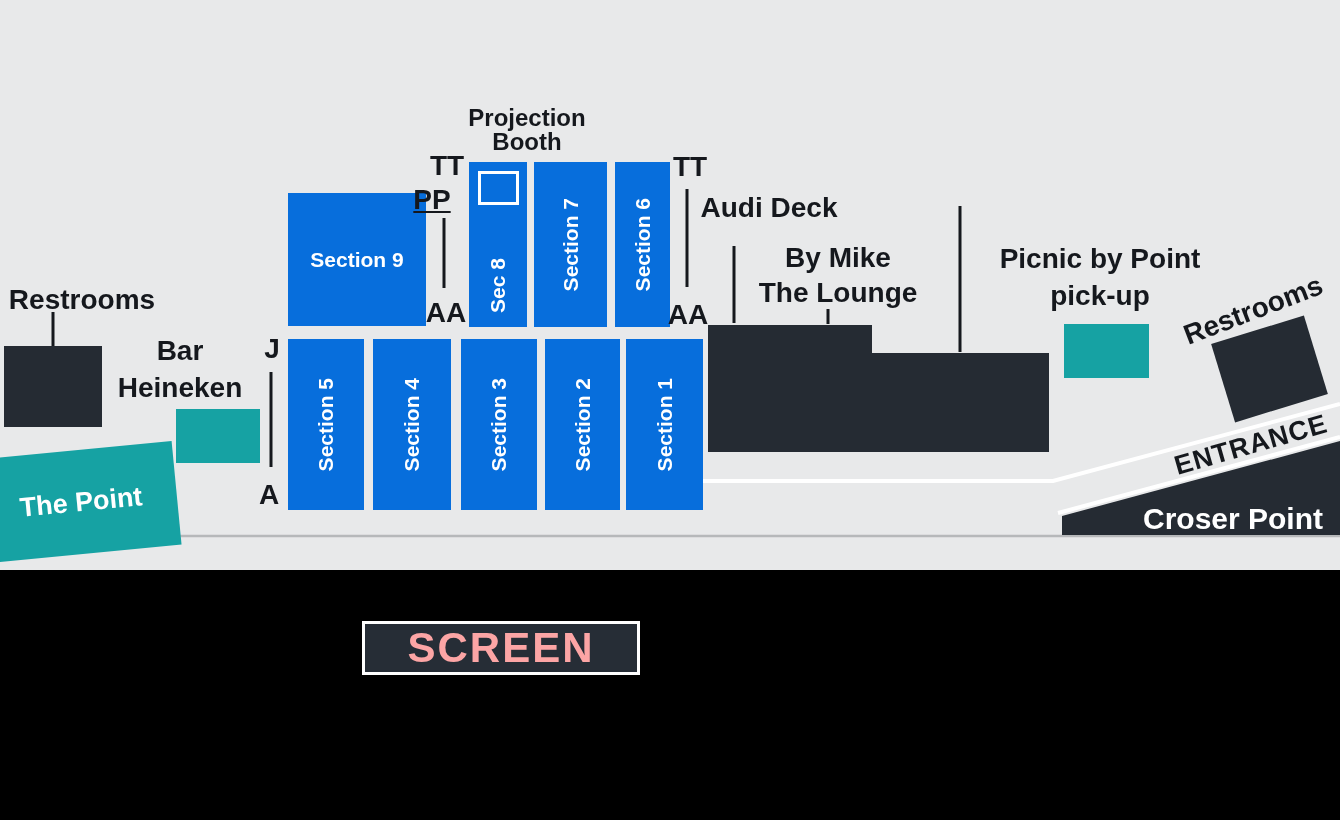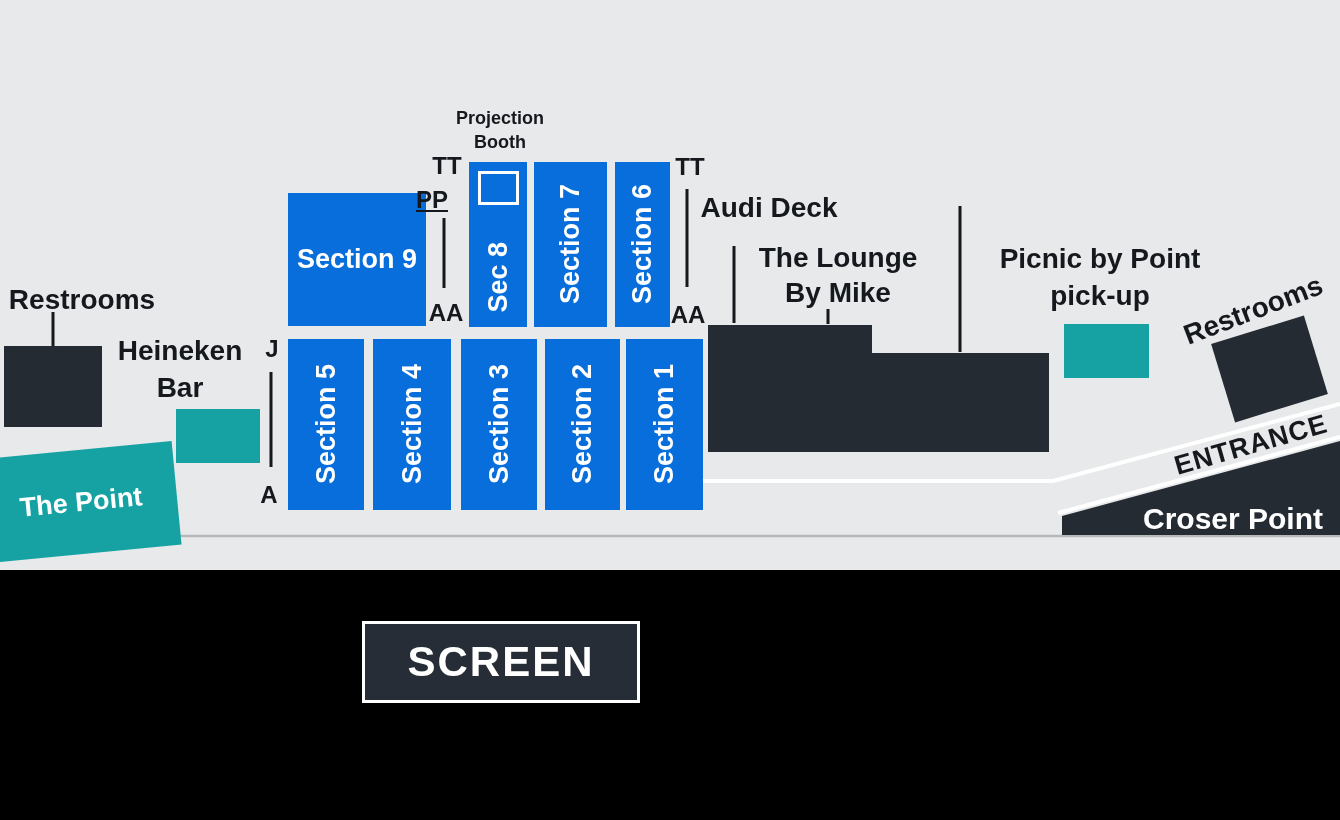--- a/index.html
+++ b/index.html
@@ -8,54 +8,54 @@
     background:var(--bg,#e8e9ea);
     font-family:"Liberation Sans", sans-serif;font-weight:700;
   }
   #canvas *{box-sizing:border-box;}
   .layer{position:absolute;left:0;top:0;width:1340px;height:820px;}
   .blk{position:absolute;background:var(--dark,#252b33);}
   .teal{position:absolute;background:var(--teal,#16a2a3);}
   .sec{
     position:absolute;background:var(--blue,#076edc);color:#fff;
     display:flex;align-items:center;justify-content:center;
-    font-size:27px;font-weight:700;
+    font-size:21px;font-weight:700;
   }
   .vtext{writing-mode:vertical-rl;transform:rotate(180deg);white-space:nowrap;}
   .sec8{align-items:flex-end;}
   .sec8 .vtext{margin-bottom:14px;}
   .booth-square{position:absolute;left:9px;top:9px;width:41px;height:34px;border:3px solid #fff;}
   .lbl{
     position:absolute;color:var(--label,#15181d);text-align:center;white-space:nowrap;
     transform:translate(-50%,-50%);font-size:28px;line-height:35px;font-weight:700;
   }
   .marker{
     position:absolute;color:var(--label,#15181d);transform:translate(-50%,-50%);
-    font-size:24px;font-weight:700;white-space:nowrap;
+    font-size:28px;font-weight:700;white-space:nowrap;
   }
   .rot-entrance{transform:translate(-50%,-50%) rotate(-16deg);font-size:27px;letter-spacing:1px;}
   .rot-restrooms{transform:translate(-50%,-50%) rotate(-21deg);}
   .white-lbl{color:#fff;font-size:30px;}
   #black-strip{position:absolute;left:0;top:570px;width:1340px;height:250px;background:var(--black,#000);}
   #the-point{
     position:absolute;left:-15px;top:450px;width:192px;height:104px;
     background:var(--teal,#16a2a3);transform:rotate(-5.5deg);
     display:flex;align-items:center;justify-content:center;color:#fff;font-size:27px;
   }
   #restrooms-right-block{
     position:absolute;left:1221px;top:328px;width:97px;height:82px;
     background:var(--dark,#252b33);transform:rotate(-17deg);
   }
   #screen-box{
-    position:absolute;left:362px;top:621px;width:278px;height:82px;
-    background:#262d36;border:3px solid #fff;color:#ffffff;
+    position:absolute;left:362px;top:621px;width:278px;height:54px;
+    background:#262d36;border:3px solid #fff;color:#fca5a5;
     display:flex;align-items:center;justify-content:center;
     font-size:42px;letter-spacing:2px;font-weight:700;
   }
-  .proj{font-size:18px;line-height:24px;}
+  .proj{font-size:24px;line-height:24px;margin-left:27px;}
   .lh37{line-height:37px;}
 </style>
 </head>
 <body>
 
 <div id="canvas">
 
   <div id="black-strip"></div>
 
   <svg class="layer" viewBox="0 0 1340 820">
@@ -119,31 +119,31 @@
   <div class="marker" style="left:447px;top:166px;">TT</div>
   <div class="marker" style="left:432px;top:200px;text-decoration:underline;">PP</div>
   <div class="marker" style="left:446px;top:313px;">AA</div>
   <div class="marker" style="left:690px;top:167px;">TT</div>
   <div class="marker" style="left:688px;top:315px;">AA</div>
   <div class="marker" style="left:272px;top:349px;">J</div>
   <div class="marker" style="left:269px;top:495px;">A</div>
 
   <div class="lbl" style="left:82px;top:299px;">Restrooms</div>
   <div class="lbl lh37" style="left:180px;top:369px;">
+    <div>Bar</div>
     <div>Heineken</div>
-    <div>Bar</div>
   </div>
   <div class="lbl proj" style="left:500px;top:130px;">
     <div>Projection</div>
     <div>Booth</div>
   </div>
   <div class="lbl" style="left:769px;top:207px;">Audi Deck</div>
   <div class="lbl" style="left:838px;top:275px;">
+    <div>By Mike</div>
     <div>The Lounge</div>
-    <div>By Mike</div>
   </div>
   <div class="lbl lh37" style="left:1100px;top:277px;">
     <div>Picnic by Point</div>
     <div>pick-up</div>
   </div>
   <div class="lbl rot-restrooms" style="left:1253px;top:310px;">Restrooms</div>
   <div class="lbl rot-entrance" style="left:1251px;top:445px;">ENTRANCE</div>
   <div class="lbl white-lbl" style="left:1233px;top:518px;">Croser Point</div>
 
   <div id="screen-box">

